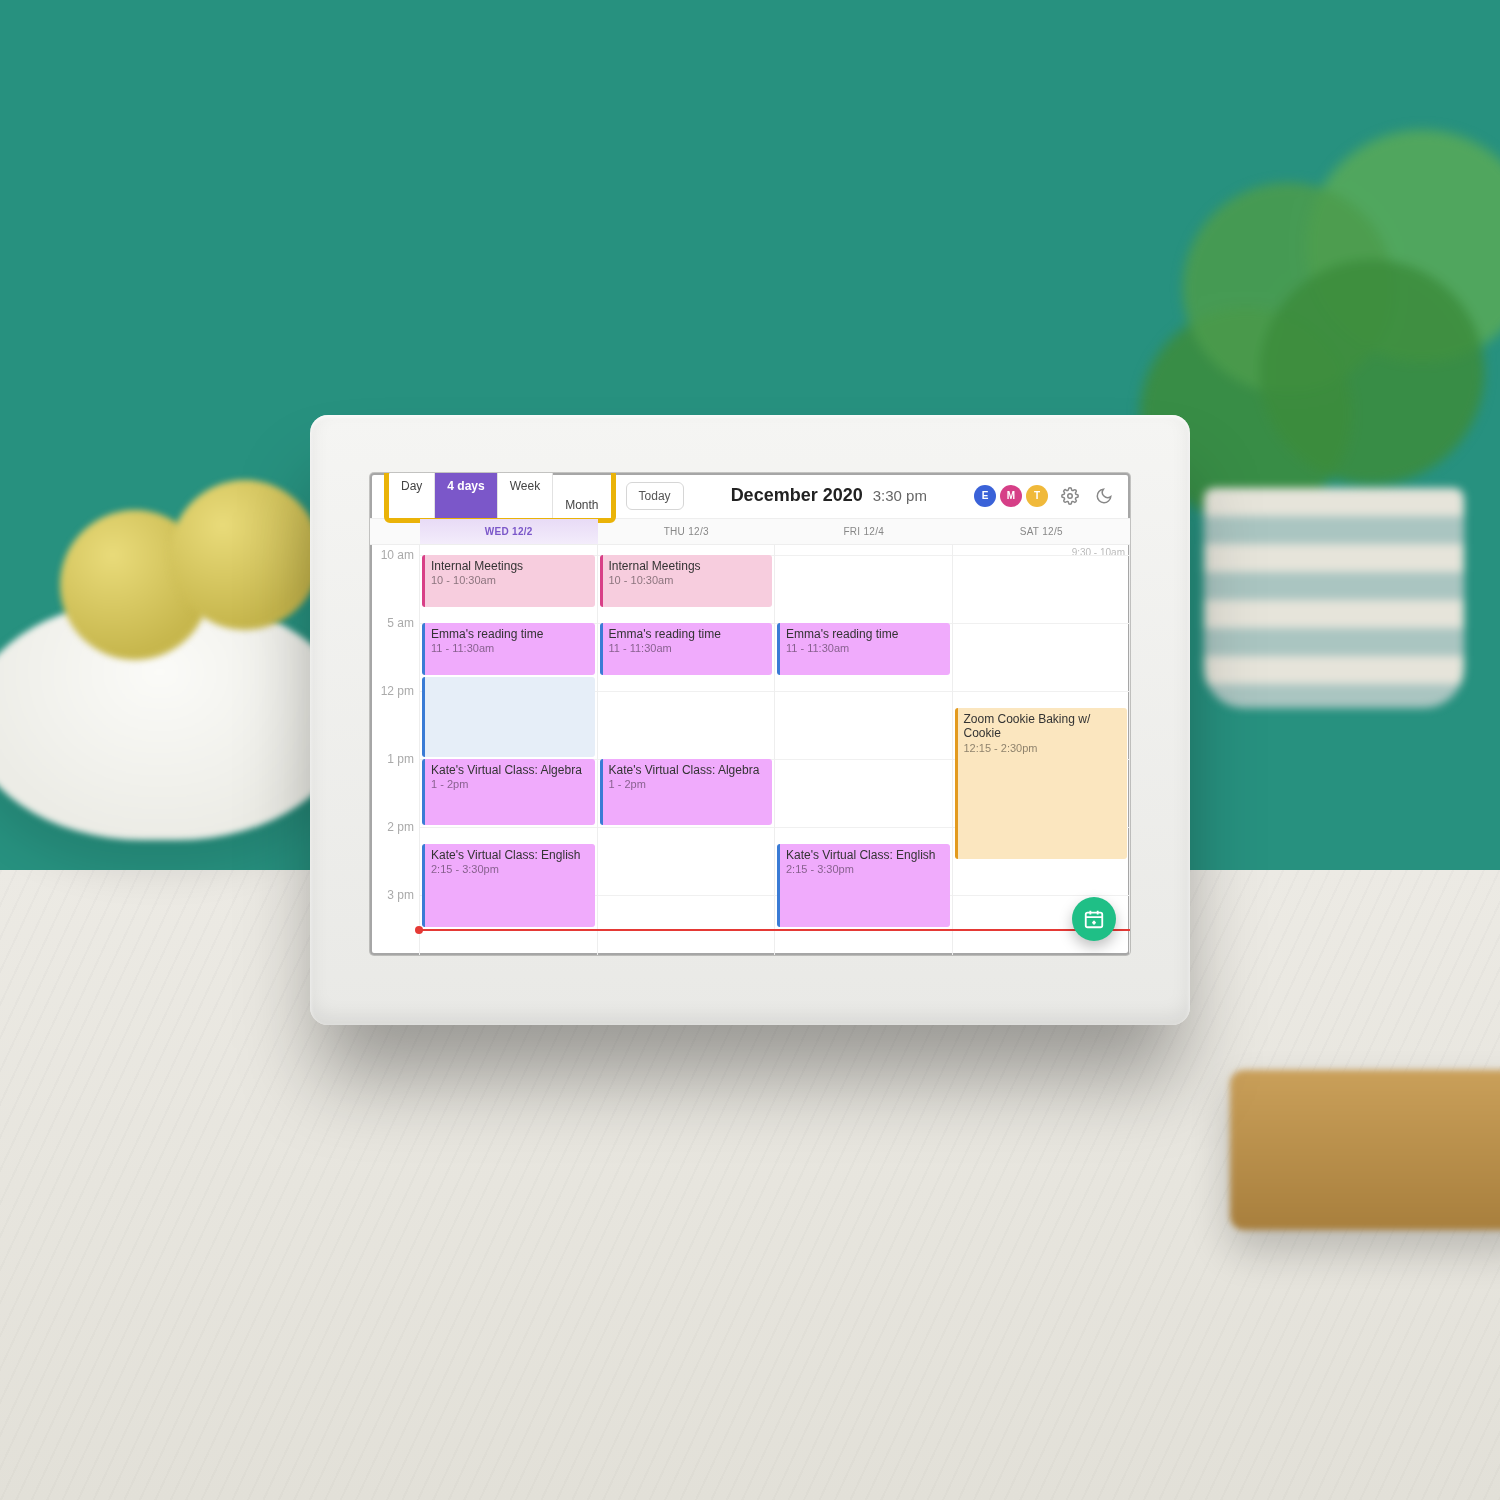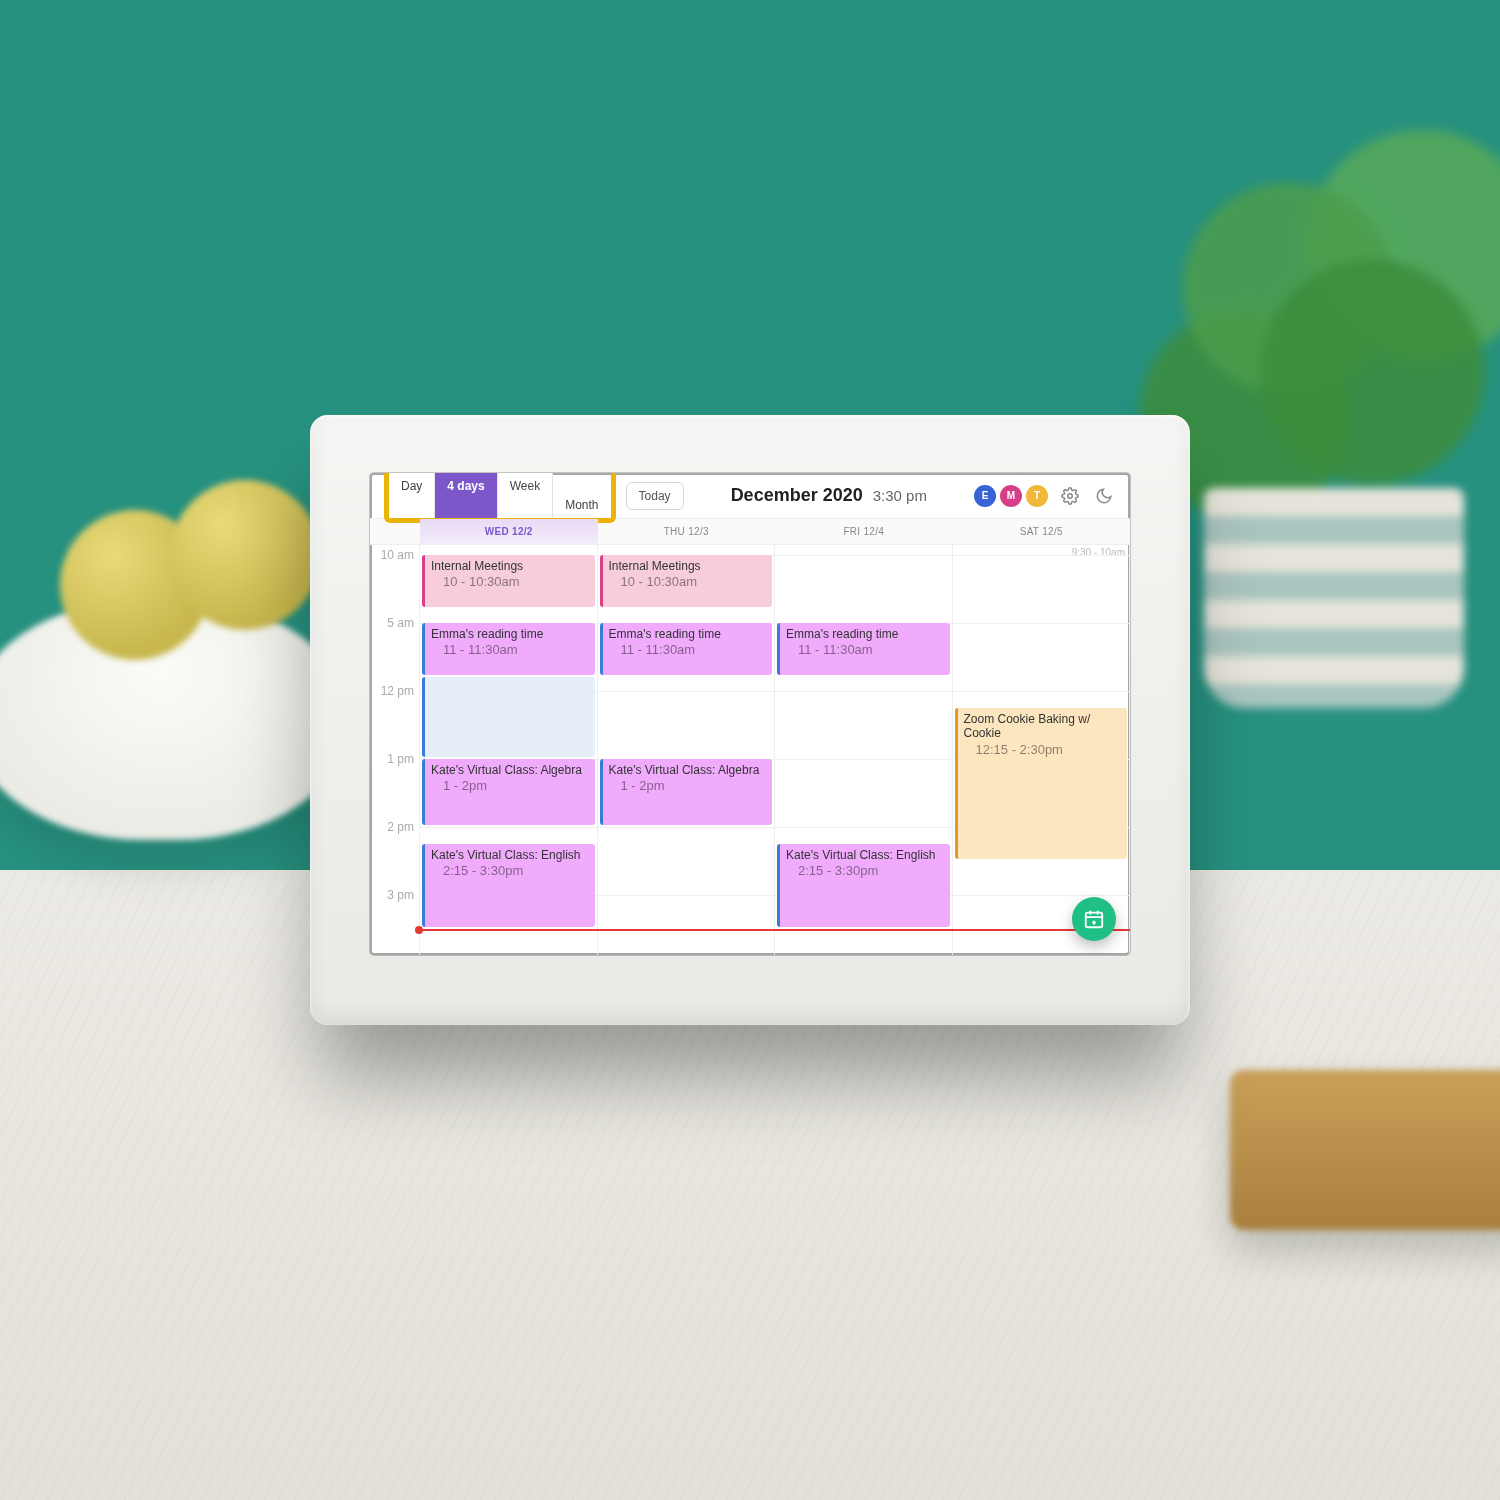--- a/index.html
+++ b/index.html
@@ -218,21 +218,21 @@
   .event {
     position: absolute;
     left: 2px; right: 2px;
     border-radius: 3px;
     border-left: 3px solid;
     padding: 4px 6px 2px 6px;
     overflow: hidden;
     cursor: pointer;
   }
   .event .t { font-size: 12px; font-weight: 400; color: #333; line-height: 1.2; }
-  .event .s { font-size: 13px; color: rgba(0,0,0,0.45); margin-top: 1px; margin-left: 12px; }
+  .event .s { font-size: 11px; color: rgba(0,0,0,0.45); margin-top: 1px; }
   .ev-pink   { background: #f7cdde; border-left-color: #d83f87; }
   .ev-blue   { background: #f0abfc; border-left-color: #3a7bd5; }
   .ev-lblue  { background: #e6eef8; border-left-color: #3a7bd5; }
   .ev-orange { background: #fbe6bf; border-left-color: #e39a1f; }
 
   .pre-event {
     position: absolute;
     right: 4px; top: 2px;
     font-size: 10px;
     color: #bbb;

